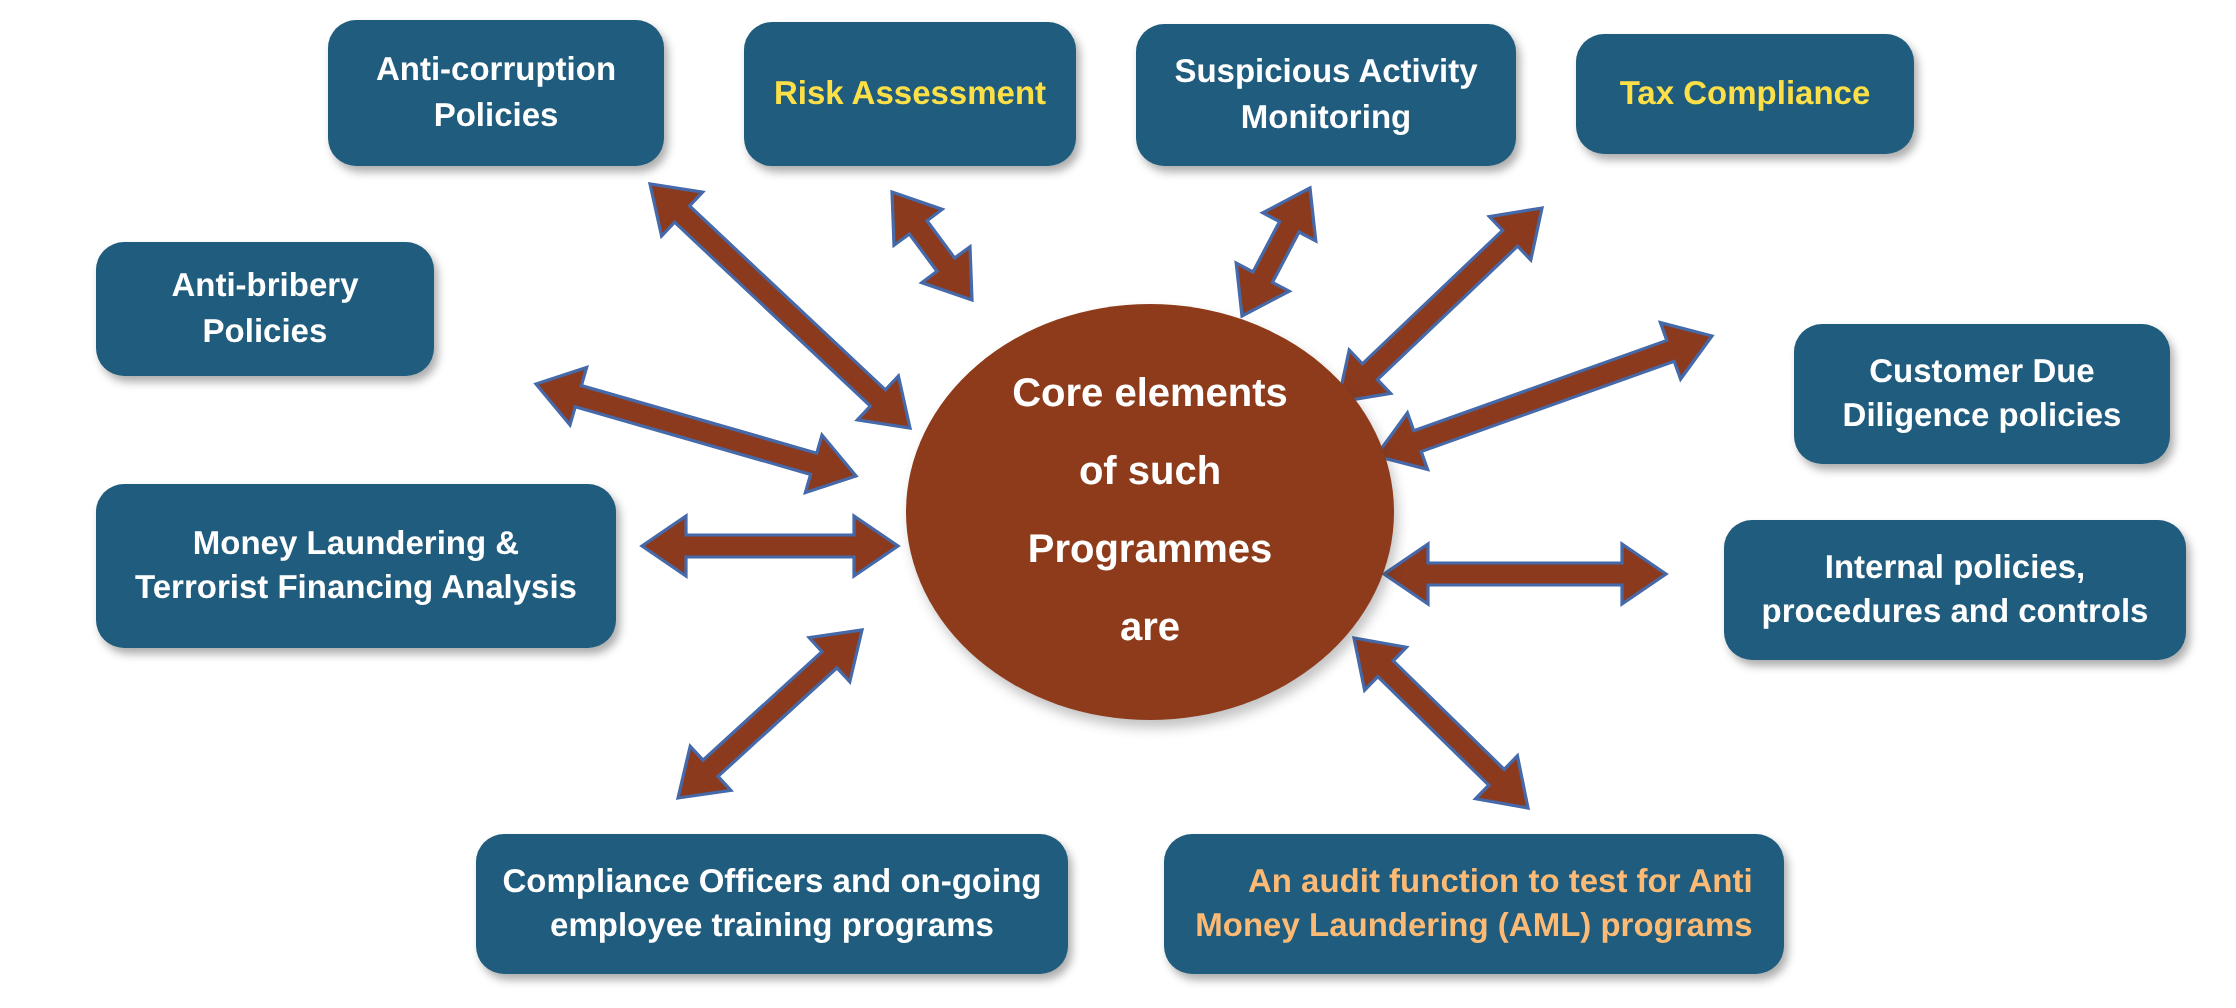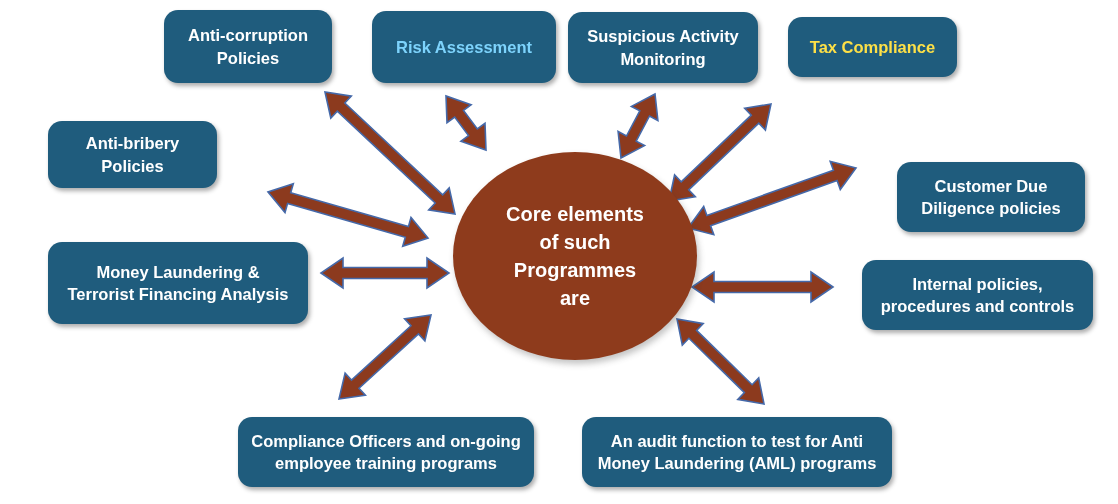--- a/index.html
+++ b/index.html
@@ -43,21 +43,21 @@
   .center-ellipse {
     position: absolute;
     z-index: 2;
     display: flex;
     align-items: center;
     justify-content: center;
     text-align: center;
     color: #ffffff;
     font-weight: bold;
     font-size: 20px;
-    line-height: 28px;
+    line-height: 39px;
     white-space: pre-line;
     border-radius: 50%;
     box-shadow: 2px 4px 6px rgba(60, 60, 60, 0.3);
     box-sizing: border-box;
   }
 </style>
 </head>
 <body>
 
 <div class="canvas" style="background: rgb(255, 255, 255);">
@@ -73,29 +73,29 @@
       <polygon points="321,273 343,288 343,278.5 427,278.5 427,288 449,273 427,258 427,267.5 343,267.5 343,258" fill="#8C3A1E" stroke="#4569A9" stroke-width="1.6" stroke-linejoin="miter"></polygon>
       <polygon points="268,192 285,212.5 287.6,203.4 405.3,237.2 402.7,246.3 428,238 411,217.5 408.4,226.6 290.7,192.8 293.3,183.7" fill="#8C3A1E" stroke="#4569A9" stroke-width="1.6" stroke-linejoin="miter"></polygon>
     </svg>
   <div class="center-ellipse" id="center-ellipse" style="left: 453px; top: 152px; width: 244px; height: 208px; background: rgb(142, 59, 28); color: rgb(255, 255, 255);">Core elements
 of such
 Programmes
 are</div>
 
 <div class="node" style="left: 164px; top: 10px; width: 168px; height: 73px; background: rgb(31, 92, 125); color: rgb(255, 255, 255);">Anti-corruption
 Policies</div>
-    <div class="node" style="left: 372px; top: 11px; width: 184px; height: 72px; background: rgb(31, 92, 125); color: #7dd3fc;">Risk Assessment</div>
+    <div class="node" style="left: 372px; top: 11px; width: 166px; height: 72px; background: rgb(31, 92, 125); color: #fde047;">Risk Assessment</div>
     <div class="node" style="left: 568px; top: 12px; width: 190px; height: 71px; background: rgb(31, 92, 125); color: rgb(255, 255, 255);">Suspicious Activity
 Monitoring</div>
     <div class="node" style="left: 788px; top: 17px; width: 169px; height: 60px; background: rgb(31, 92, 125); color: #fde047;">Tax Compliance</div>
     <div class="node" style="left: 48px; top: 121px; width: 169px; height: 67px; background: rgb(31, 92, 125); color: rgb(255, 255, 255);">Anti-bribery
 Policies</div>
     <div class="node" style="left: 897px; top: 142px; width: 188px; height: 70px; background: rgb(31, 92, 125); color: rgb(255, 255, 255); margin-top: 20px;">Customer Due
 Diligence policies</div>
     <div class="node" style="left: 48px; top: 242px; width: 260px; height: 82px; background: rgb(31, 92, 125); color: rgb(255, 255, 255);">Money Laundering &amp;
 Terrorist Financing Analysis</div>
     <div class="node" style="left: 862px; top: 260px; width: 231px; height: 70px; background: rgb(31, 92, 125); color: rgb(255, 255, 255);">Internal policies,
 procedures and controls</div>
     <div class="node" style="left: 238px; top: 417px; width: 296px; height: 70px; background: rgb(31, 92, 125); color: rgb(255, 255, 255);">Compliance Officers and on-going
 employee training programs</div>
-    <div class="node" style="left: 582px; top: 417px; width: 310px; height: 70px; background: rgb(31, 92, 125); color: #ffffff;">An audit function to test for Anti
+    <div class="node" style="left: 582px; top: 417px; width: 310px; height: 70px; background: rgb(31, 92, 125); color: #fdba74; text-align: right;">An audit function to test for Anti
 Money Laundering (AML) programs</div>
   </div>
 
 </body></html>

